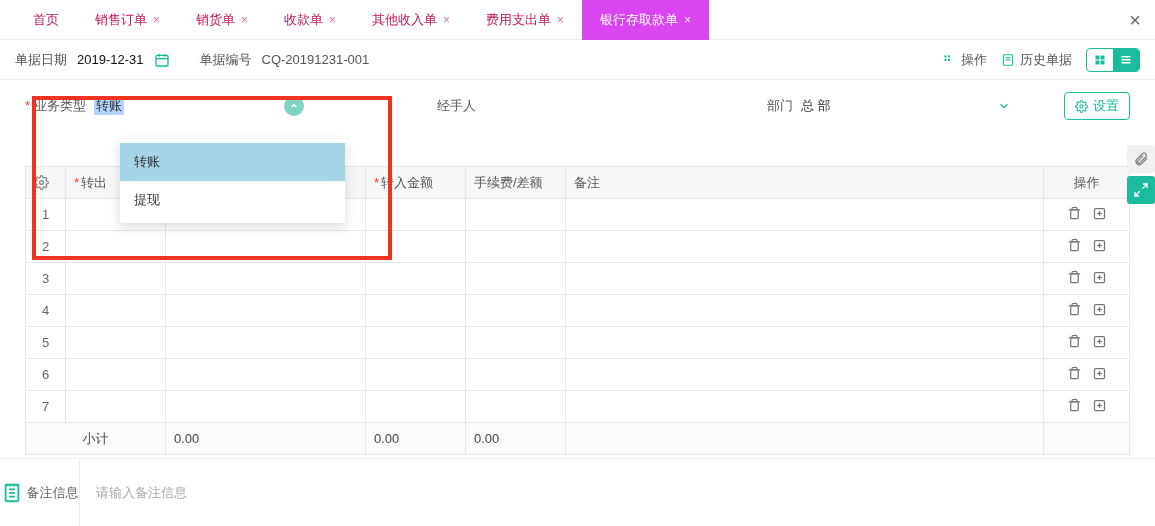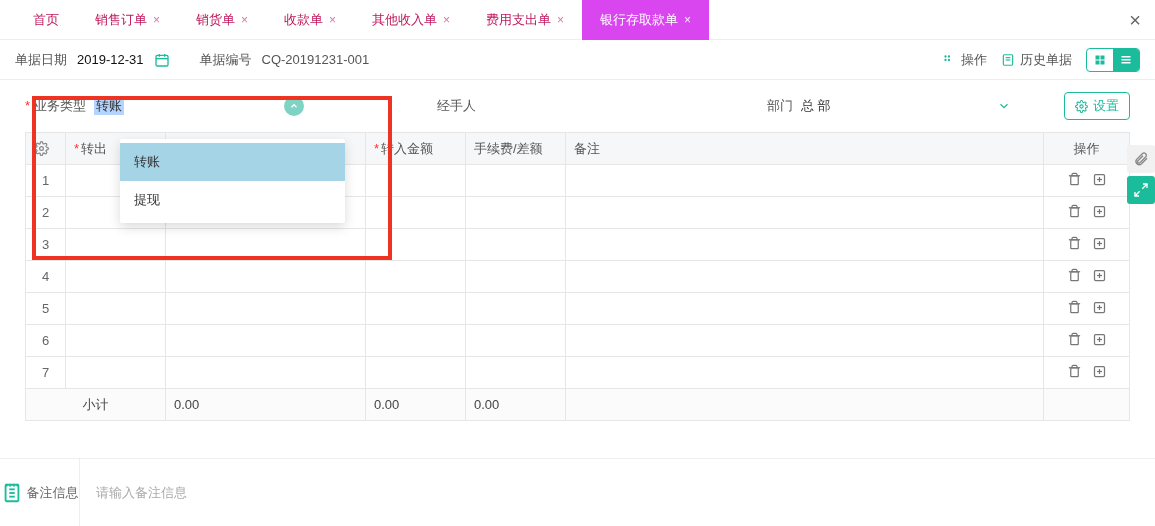--- a/index.html
+++ b/index.html
@@ -42,21 +42,21 @@
   
   .dropdown { position: absolute; left: 120px; top: 139px; width: 225px; background: #fff; box-shadow: 0 4px 12px rgba(0,0,0,0.15); border-radius: 2px; z-index: 50; padding: 4px 0; }
   .dropdown .opt { padding: 10px 14px; color: #333; cursor: pointer; }
   .dropdown .opt.sel { background: #a4d4e6; }
 
   
   .hlbox { position: absolute; border: 4px solid #e32; pointer-events: none; z-index: 60; }
 
   
   .tablewrap { padding: 0 25px; }
-  table { width: 100%; border-collapse: collapse; }
+  table { width: 100%; border-collapse: collapse; margin-top: 34px; }
   th, td { border: 1px solid #e6e6e6; height: 32px; padding: 0 8px; font-weight: normal; color: #444; text-align: left; }
   thead th { background: #f6f7f8; color: #555; }
   tbody td.idx { text-align: center; width: 40px; color: #666; }
   tfoot td { background: #fbfbfb; }
   .gearcell { width: 40px; text-align: center; }
   .opcell { width: 86px; text-align: center; }
   .rowops { display: inline-flex; gap: 10px; justify-content: center; width: 100%; }
   .rowops svg { width: 15px; height: 15px; color: #777; cursor: pointer; }
   th .req::before { margin-right: 2px; }
 

